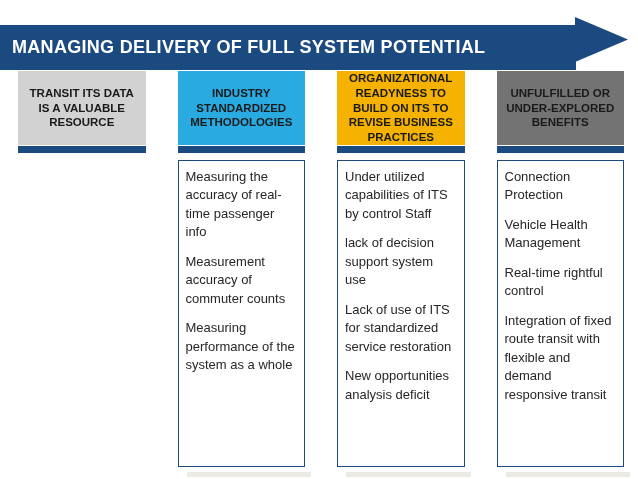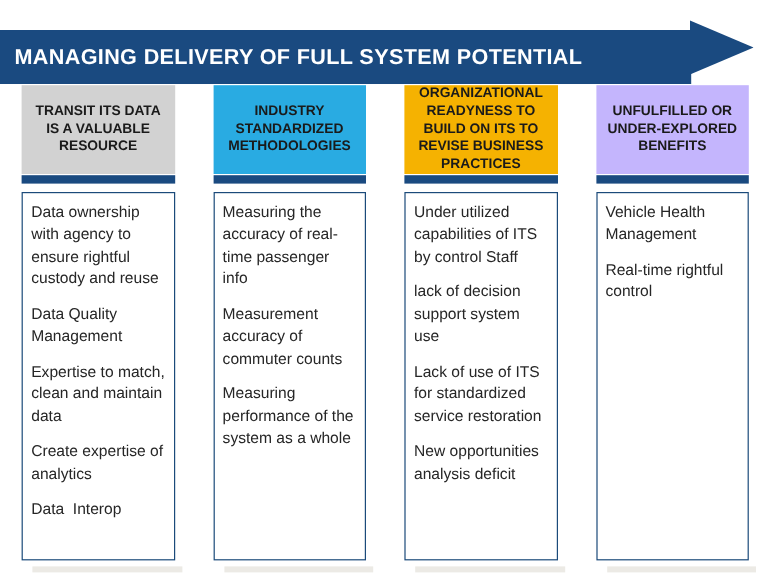--- a/index.html
+++ b/index.html
@@ -65,27 +65,20 @@
 </div>
 <svg class="banner-arrowhead" viewBox="0 0 53 47" aria-hidden="true">
   <polygon points="0,1 53,23.5 0,46" fill="#1a4a80"></polygon>
 </svg>
 
 <div class="columns">
 
   <div class="col">
     <div class="col-header" style="background: rgb(210, 210, 210);">TRANSIT ITS DATA IS A VALUABLE RESOURCE</div>
     <div class="col-underline"></div>
-    <div class="col-body">
-      <p>Data ownership with agency to ensure rightful custody and reuse</p>
-      <p>Data Quality Management</p>
-      <p>Expertise to match, clean and maintain data</p>
-      <p>Create expertise of analytics</p>
-      <p>Data  Interop</p>
-    </div>
   </div>
 
   <div class="col">
     <div class="col-header" style="background: rgb(41, 171, 226);">INDUSTRY STANDARDIZED METHODOLOGIES</div>
     <div class="col-underline"></div>
     <div class="col-body">
       <p>Measuring the accuracy of real-time passenger info</p>
       <p>Measurement accuracy of commuter counts</p>
       <p>Measuring performance of the system as a whole</p>
     </div>
@@ -96,21 +89,23 @@
     <div class="col-underline"></div>
     <div class="col-body">
       <p>Under utilized capabilities of ITS by control Staff</p>
       <p>lack of decision support system use</p>
       <p>Lack of use of ITS for standardized service restoration</p>
       <p>New opportunities analysis deficit</p>
     </div>
   </div>
 
   <div class="col">
-    <div class="col-header" style="background: #c4b5fd;">UNFULFILLED OR UNDER-EXPLORED BENEFITS</div>
+    <div class="col-header" style="background: #737373;">UNFULFILLED OR UNDER-EXPLORED BENEFITS</div>
     <div class="col-underline"></div>
     <div class="col-body">
+      <p>Connection Protection</p>
       <p>Vehicle Health Management</p>
       <p>Real-time rightful control</p>
+      <p>Integration of fixed route transit with flexible and demand responsive transit</p>
     </div>
   </div>
 
 </div>
 
 </body></html>

